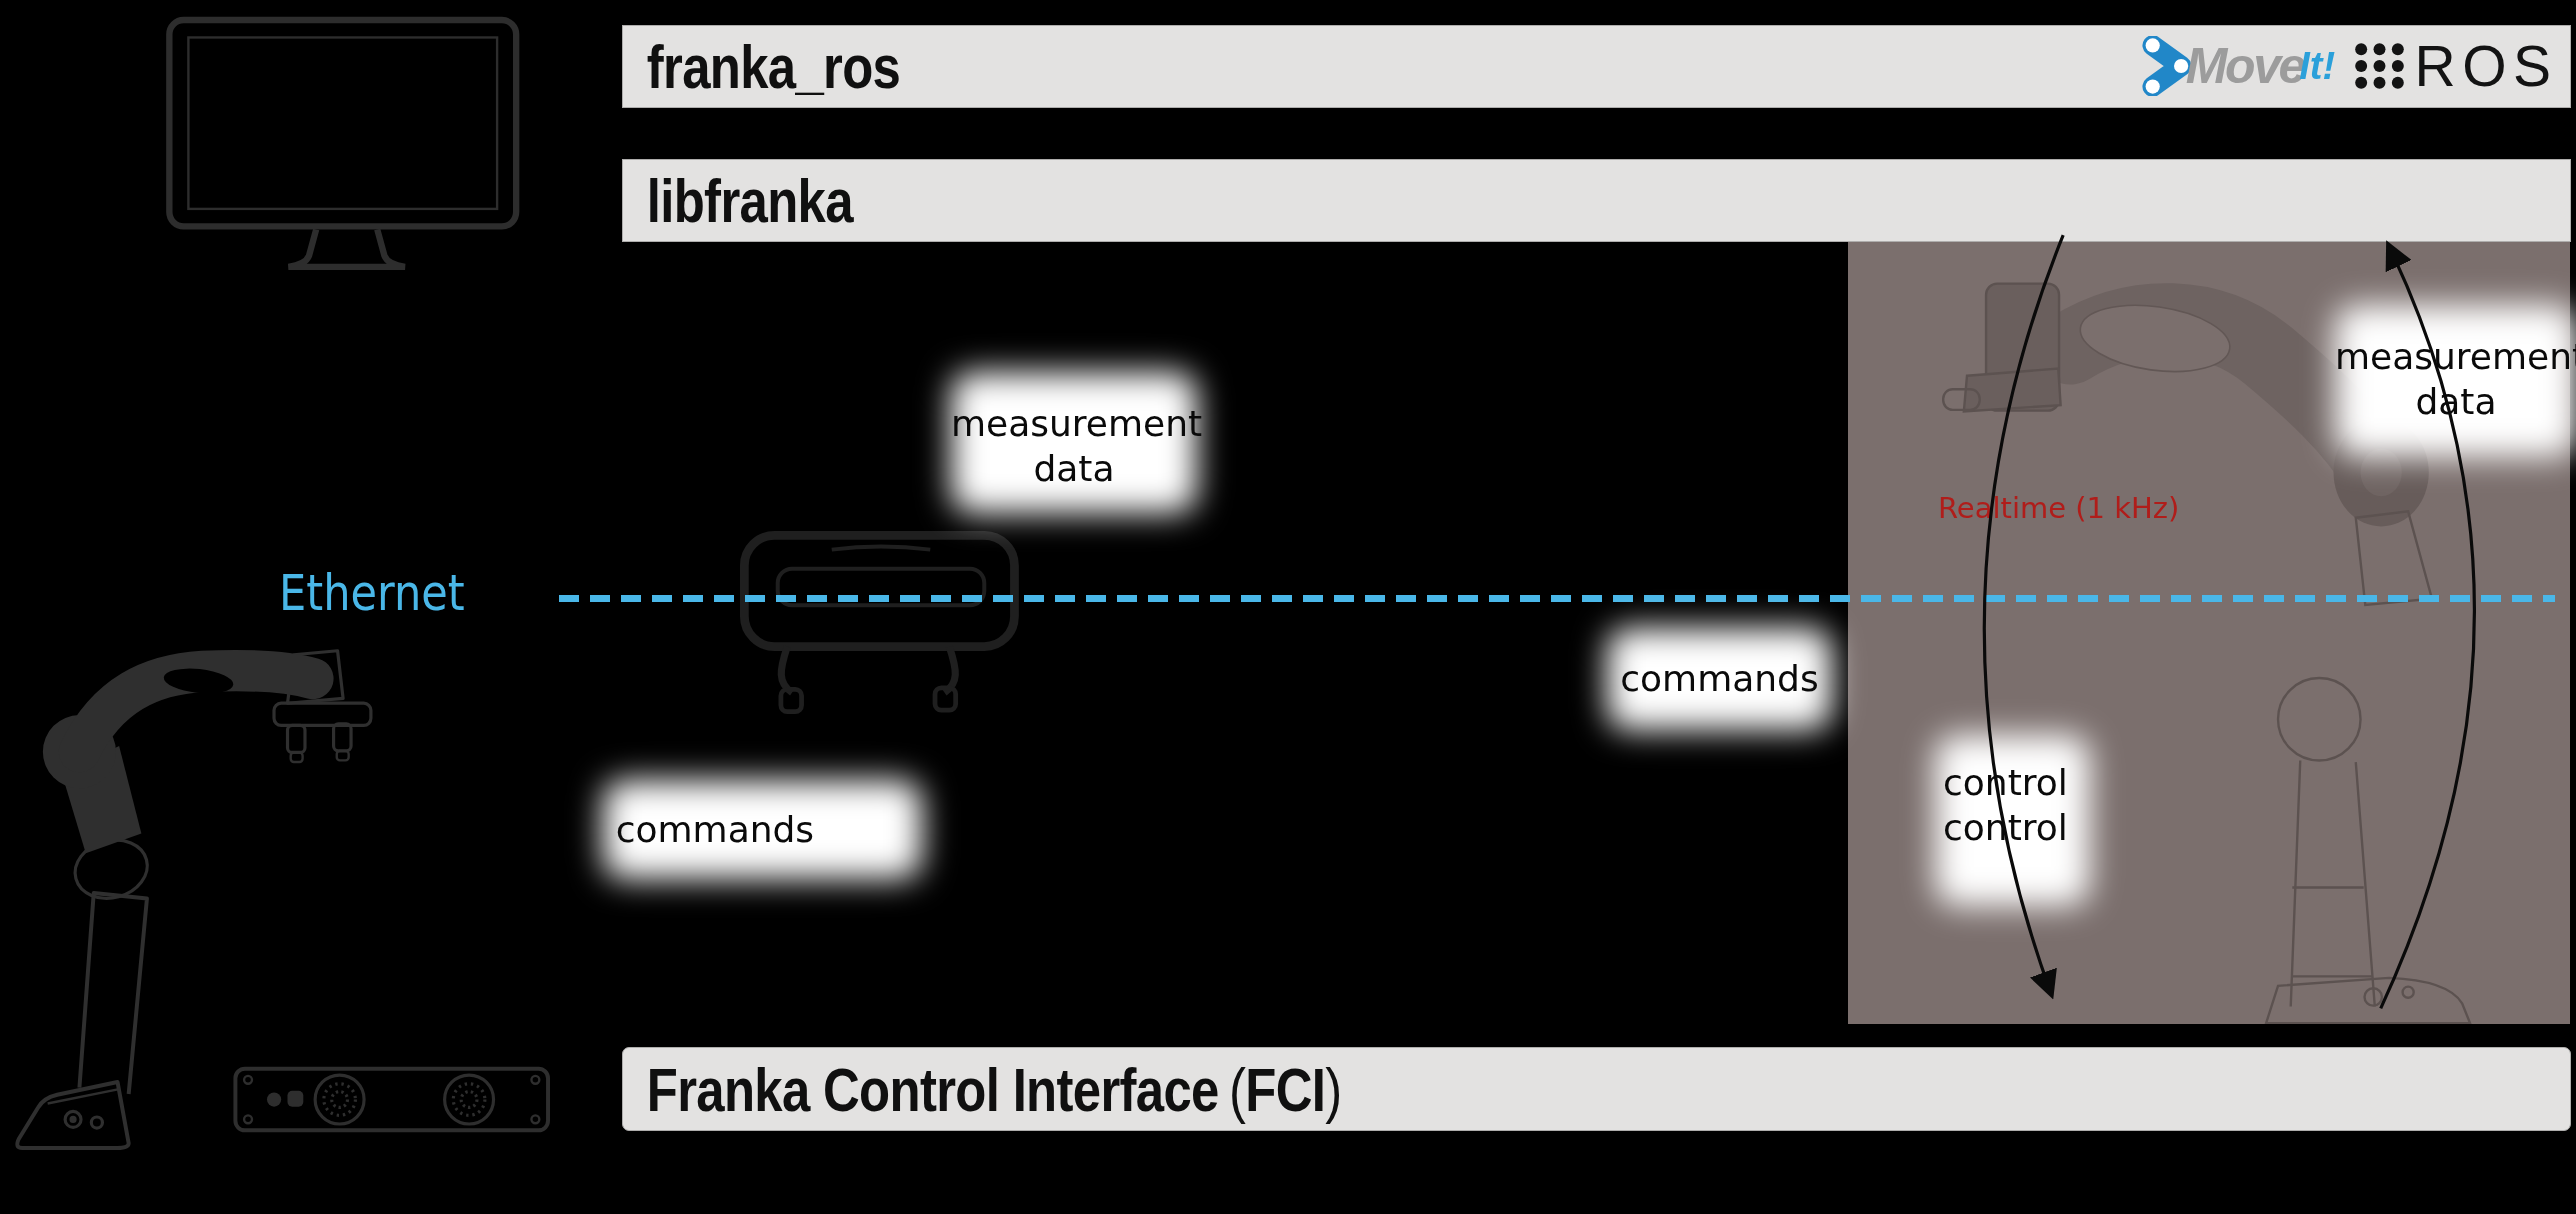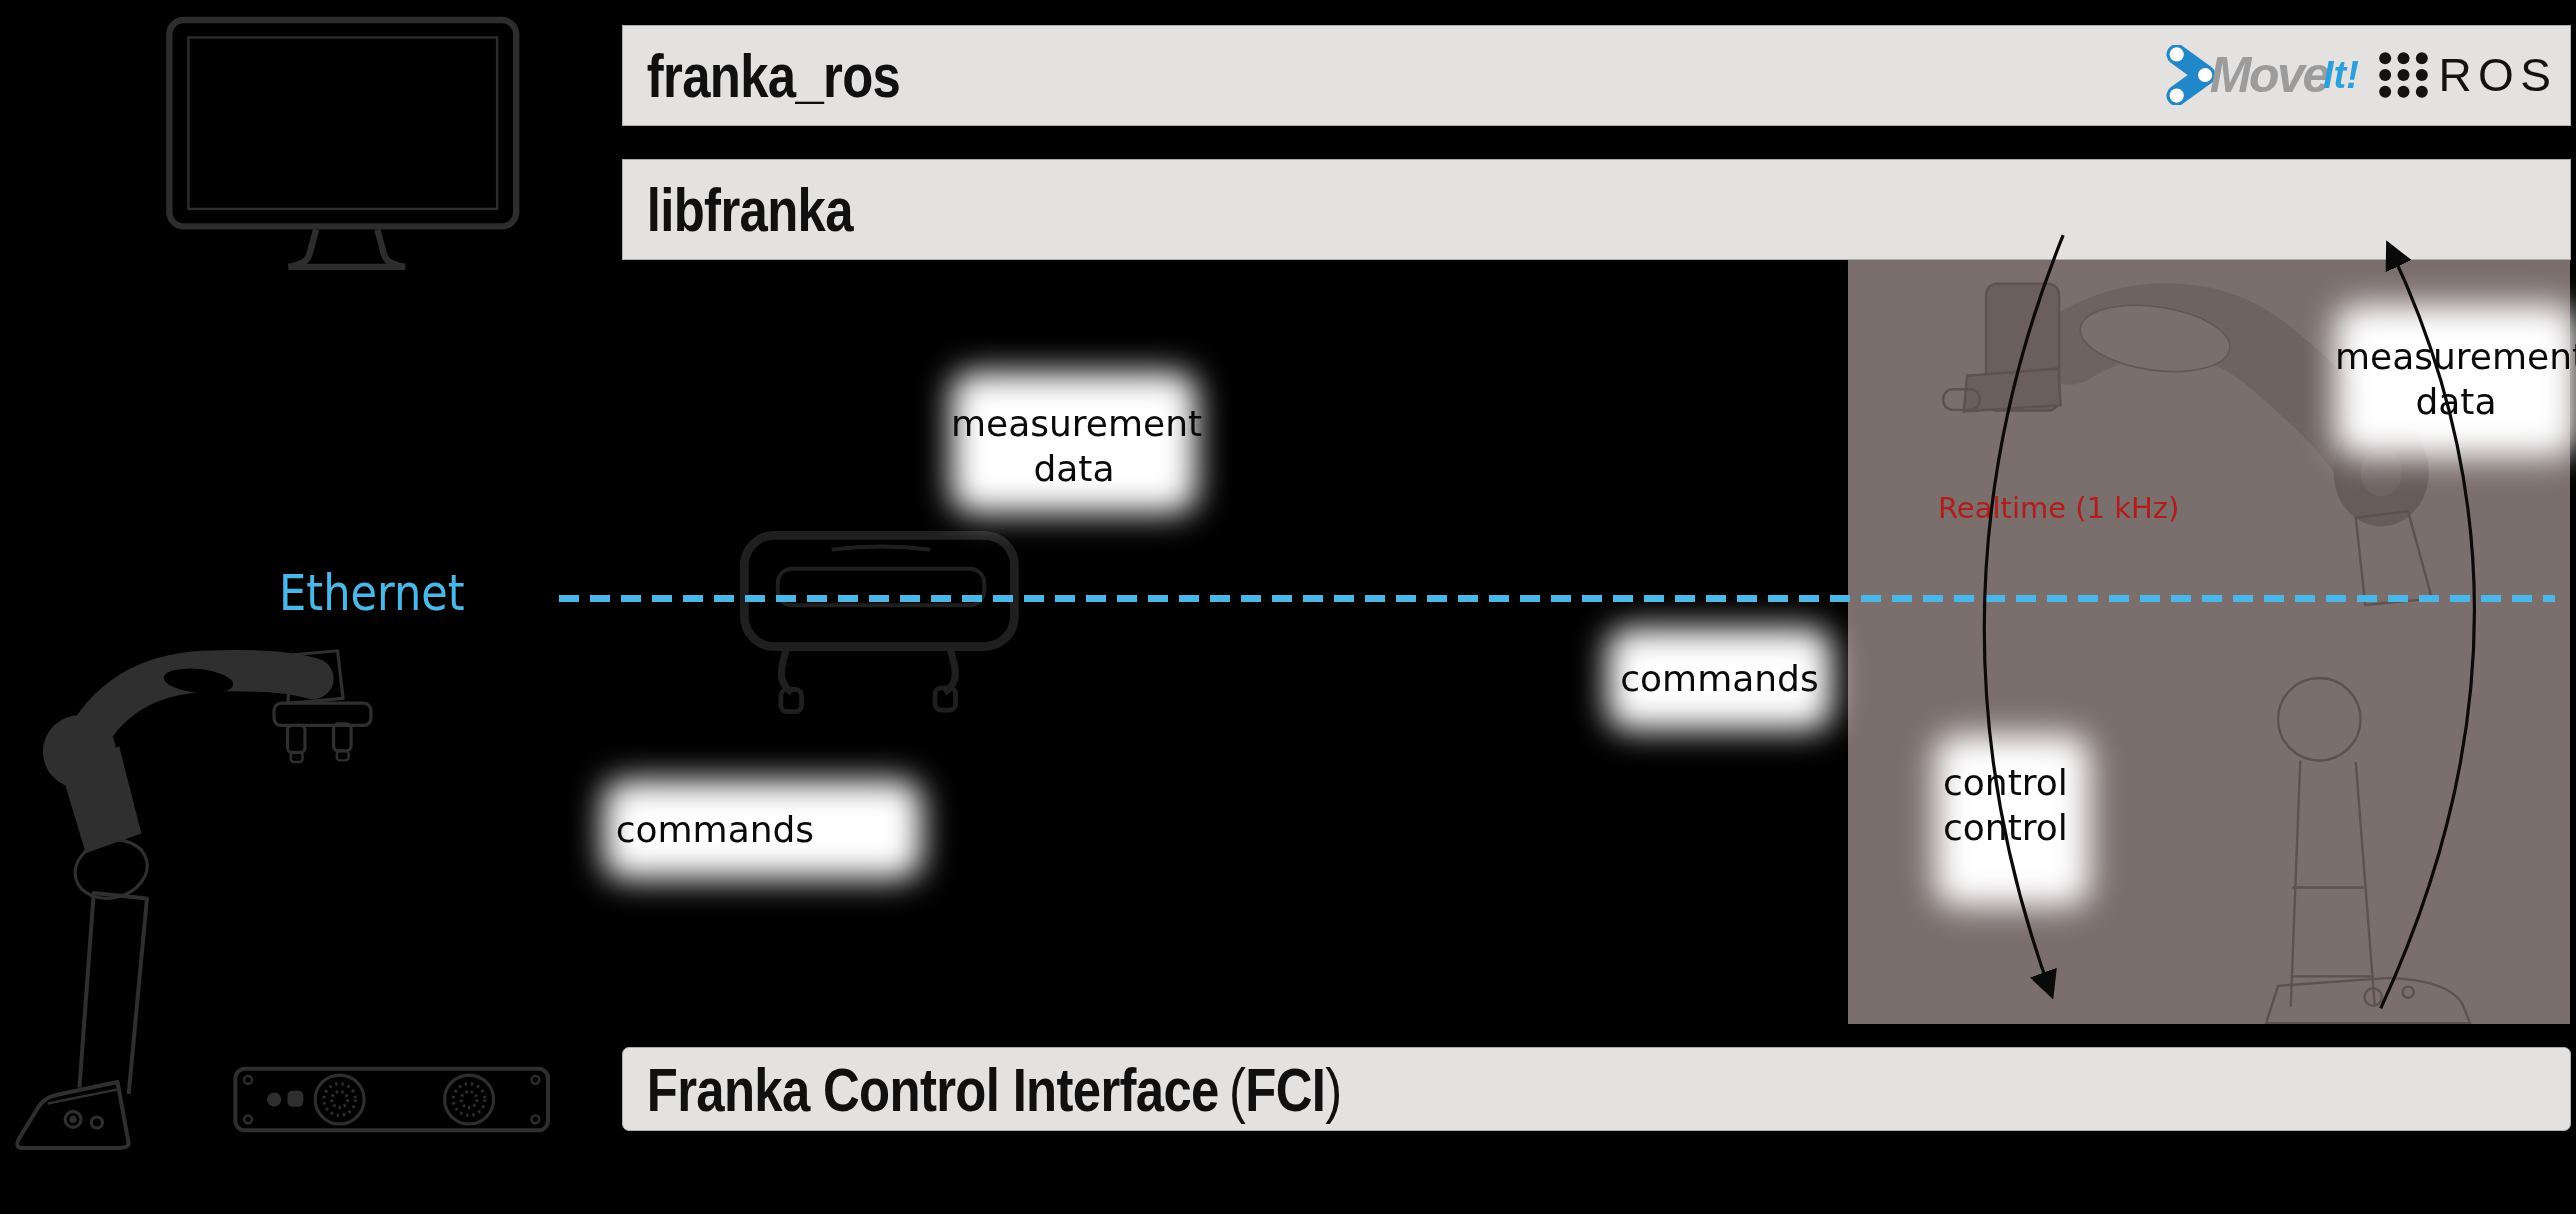--- a/index.html
+++ b/index.html
@@ -1,37 +1,37 @@
 <!DOCTYPE html>
 <html style="font-size:12.7px"><head>
 <meta charset="utf-8">
 <style>
   html,body{margin:0;padding:0;background:#000;}
   body{width:2576px;height:1215px;position:relative;overflow:hidden;
        font-family:"DejaVu Sans",sans-serif;}
 
   
-  .bar{position:absolute;left:622px;width:1949px;height:101px;background:#e3e2e1;
+  .bar{position:absolute;left:622px;width:1949px;height:83px;background:#e3e2e1;
        border:1.6px solid #aeadac;box-sizing:border-box;display:flex;align-items:center;z-index:2;}
   .bar-title{font-family:"Liberation Sans",sans-serif;font-weight:bold;font-size:62px;
        color:#101010;padding-left:29px;transform:scaleX(.82);transform-origin:0 50%;
        white-space:nowrap;letter-spacing:-0.8px;}
   #bar-franka-ros{top:24.6px;}
   #bar-libfranka{top:121px;margin-top:38px;}
   #bar-fci{top:1047px;height:84px;border-radius:7px;}
   .paren{font-weight:400;}
   .paren-open{margin-left:12.7px;}
 
   
   .logo-strip{position:absolute;right:12.7px;top:0;height:100%;display:flex;align-items:center;}
   .moveit-move{font-family:"Liberation Sans",sans-serif;font-style:italic;font-weight:bold;
        font-size:50px;color:#9c9c9c;letter-spacing:-2.4px;margin-left:-11px;}
   .moveit-it{font-family:"Liberation Sans",sans-serif;font-style:italic;font-weight:bold;
        font-size:38px;color:#2ba0da;margin-left:-4.8px;}
-  .ros-text{font-family:"Liberation Sans",sans-serif;font-size:46px;color:#131313;
+  .ros-text{font-family:"Liberation Sans",sans-serif;font-size:57px;color:#131313;
        letter-spacing:6.4px;margin-left:9.5px;}
 
   
   #ethernet-label{position:absolute;left:279px;top:565px;font-size:49px;font-weight:400;
        color:#4ab7e8;transform:scaleX(.88);transform-origin:0 50%;z-index:3;white-space:nowrap;}
   #ethernet-line{position:absolute;left:559px;top:595px;width:1996px;height:7.1px;z-index:3;
        background:repeating-linear-gradient(90deg,#4ab7e8 0 20px,transparent 20px 31px);}
 
   
   #realtime-panel{position:absolute;left:1848px;top:213px;width:722px;height:811px;

